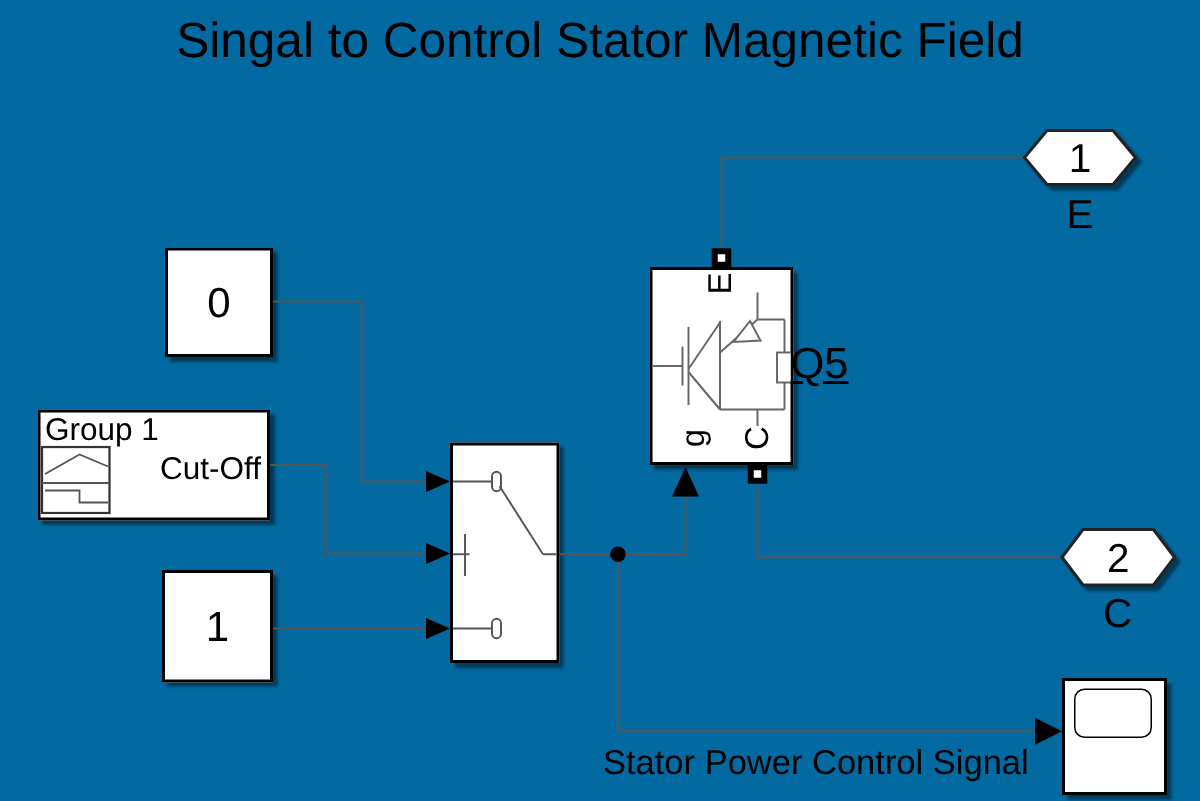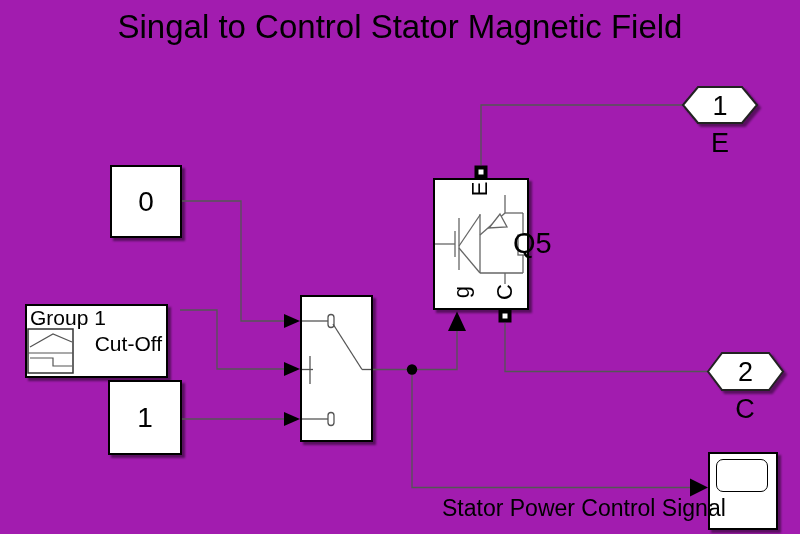--- a/index.html
+++ b/index.html
@@ -1,49 +1,49 @@
 <!DOCTYPE html>
 <html><head>
 <meta charset="utf-8">
 <style>
   html,body{margin:0;padding:0;background:#fff;}
-  .canvas{position:relative;width:800px;height:534px;background:#a21caf;overflow:hidden;
+  .canvas{position:relative;width:800px;height:534px;background:#0369a1;overflow:hidden;
           font-family:"Liberation Sans",sans-serif;color:#000;}
   .title{position:absolute;left:0;top:8px;width:800px;text-align:center;
          font-size:33px;letter-spacing:0px;white-space:nowrap;}
   .block{position:absolute;background:#fff;border:2px solid #000;box-sizing:border-box;
          box-shadow:3px 3px 2px rgba(0,0,0,0.45);}
   .center{display:flex;align-items:center;justify-content:center;}
   .const-label{font-size:28px;}
   .sb-title{position:absolute;left:3px;top:0px;font-size:21px;white-space:nowrap;}
   .sb-out{position:absolute;right:4px;top:26px;font-size:21px;white-space:nowrap;text-align:center;}
   .blk-name{position:absolute;font-size:29px;white-space:nowrap;}
   .rotlab{position:absolute;width:22px;height:22px;display:flex;align-items:center;
           justify-content:center;font-size:22px;transform:rotate(-90deg);}
   .port-label{position:absolute;width:80px;text-align:center;font-size:27px;line-height:1;}
   .sig-label{position:absolute;left:402px;top:495px;width:282px;text-align:left;
-             font-size:23px;white-space:nowrap;margin-left:40px;}
+             font-size:23px;white-space:nowrap;}
   .scope-screen{position:absolute;left:6px;top:5px;width:52px;height:33px;
                 border:1.5px solid #000;border-radius:7px;box-sizing:border-box;background:#fff;}
   svg.overlay{position:absolute;left:0;top:0;pointer-events:none;}
   svg text{font-family:"Liberation Sans",sans-serif;fill:#000;}
   .inblk{position:absolute;left:0;top:0;}
 </style>
 </head>
 <body>
 
 <div class="canvas">
 
   <div class="title">Singal to Control Stator Magnetic Field</div>
 
   <div class="block center" style="left:110px;top:165px;width:72px;height:73px;">
     <span class="const-label">0</span>
   </div>
 
-  <div class="block" style="left:25px;top:273px;width:143px;height:74px;margin-top:31px;">
+  <div class="block" style="left:25px;top:273px;width:155px;height:74px;">
     <span class="sb-title">Group 1</span>
     <span class="sb-out">Cut-Off</span>
     <svg class="inblk" style="left:0px;top:22px;" width="47" height="46" viewBox="0 0 47 46">
       <rect x="1" y="1" width="45" height="44" fill="none" stroke="#333" stroke-width="1.5"></rect>
       <line x1="1" y1="25" x2="46" y2="25" stroke="#555" stroke-width="1.2"></line>
       <polyline points="3,19 26,6 45,14" fill="none" stroke="#555" stroke-width="1.2"></polyline>
       <polyline points="3,30 26,30 26,38 45,38" fill="none" stroke="#555" stroke-width="1.2"></polyline>
     </svg>
   </div>
 
@@ -82,21 +82,21 @@
         <line x1="70" y1="93" x2="70" y2="104"></line>
       </g>
       <polygon points="65,34 72,47 54,48" fill="#fff" stroke="#666" stroke-width="1.3"></polygon>
       <rect x="83" y="55" width="10" height="20" fill="#fff" stroke="#666" stroke-width="1.3"></rect>
     </svg>
     <span class="rotlab" style="left:34px;top:-2px;">E</span>
     <span class="rotlab" style="left:16px;top:101px;">g</span>
     <span class="rotlab" style="left:59px;top:101px;">C</span>
   </div>
 
-  <div class="blk-name" style="left:513px;top:227px;">Q5</div>
+  <div class="blk-name" style="left:527px;top:227px;text-decoration:underline;">Q5</div>
 
   <div class="block" style="left:708px;top:452px;width:70px;height:78px;border-width:2.5px;">
     <div class="scope-screen"></div>
   </div>
 
   <div class="port-label" style="left:680px;top:130px;">E</div>
   <div class="port-label" style="left:705px;top:396px;">C</div>
 
   <div class="sig-label">Stator Power Control Signal</div>
 

